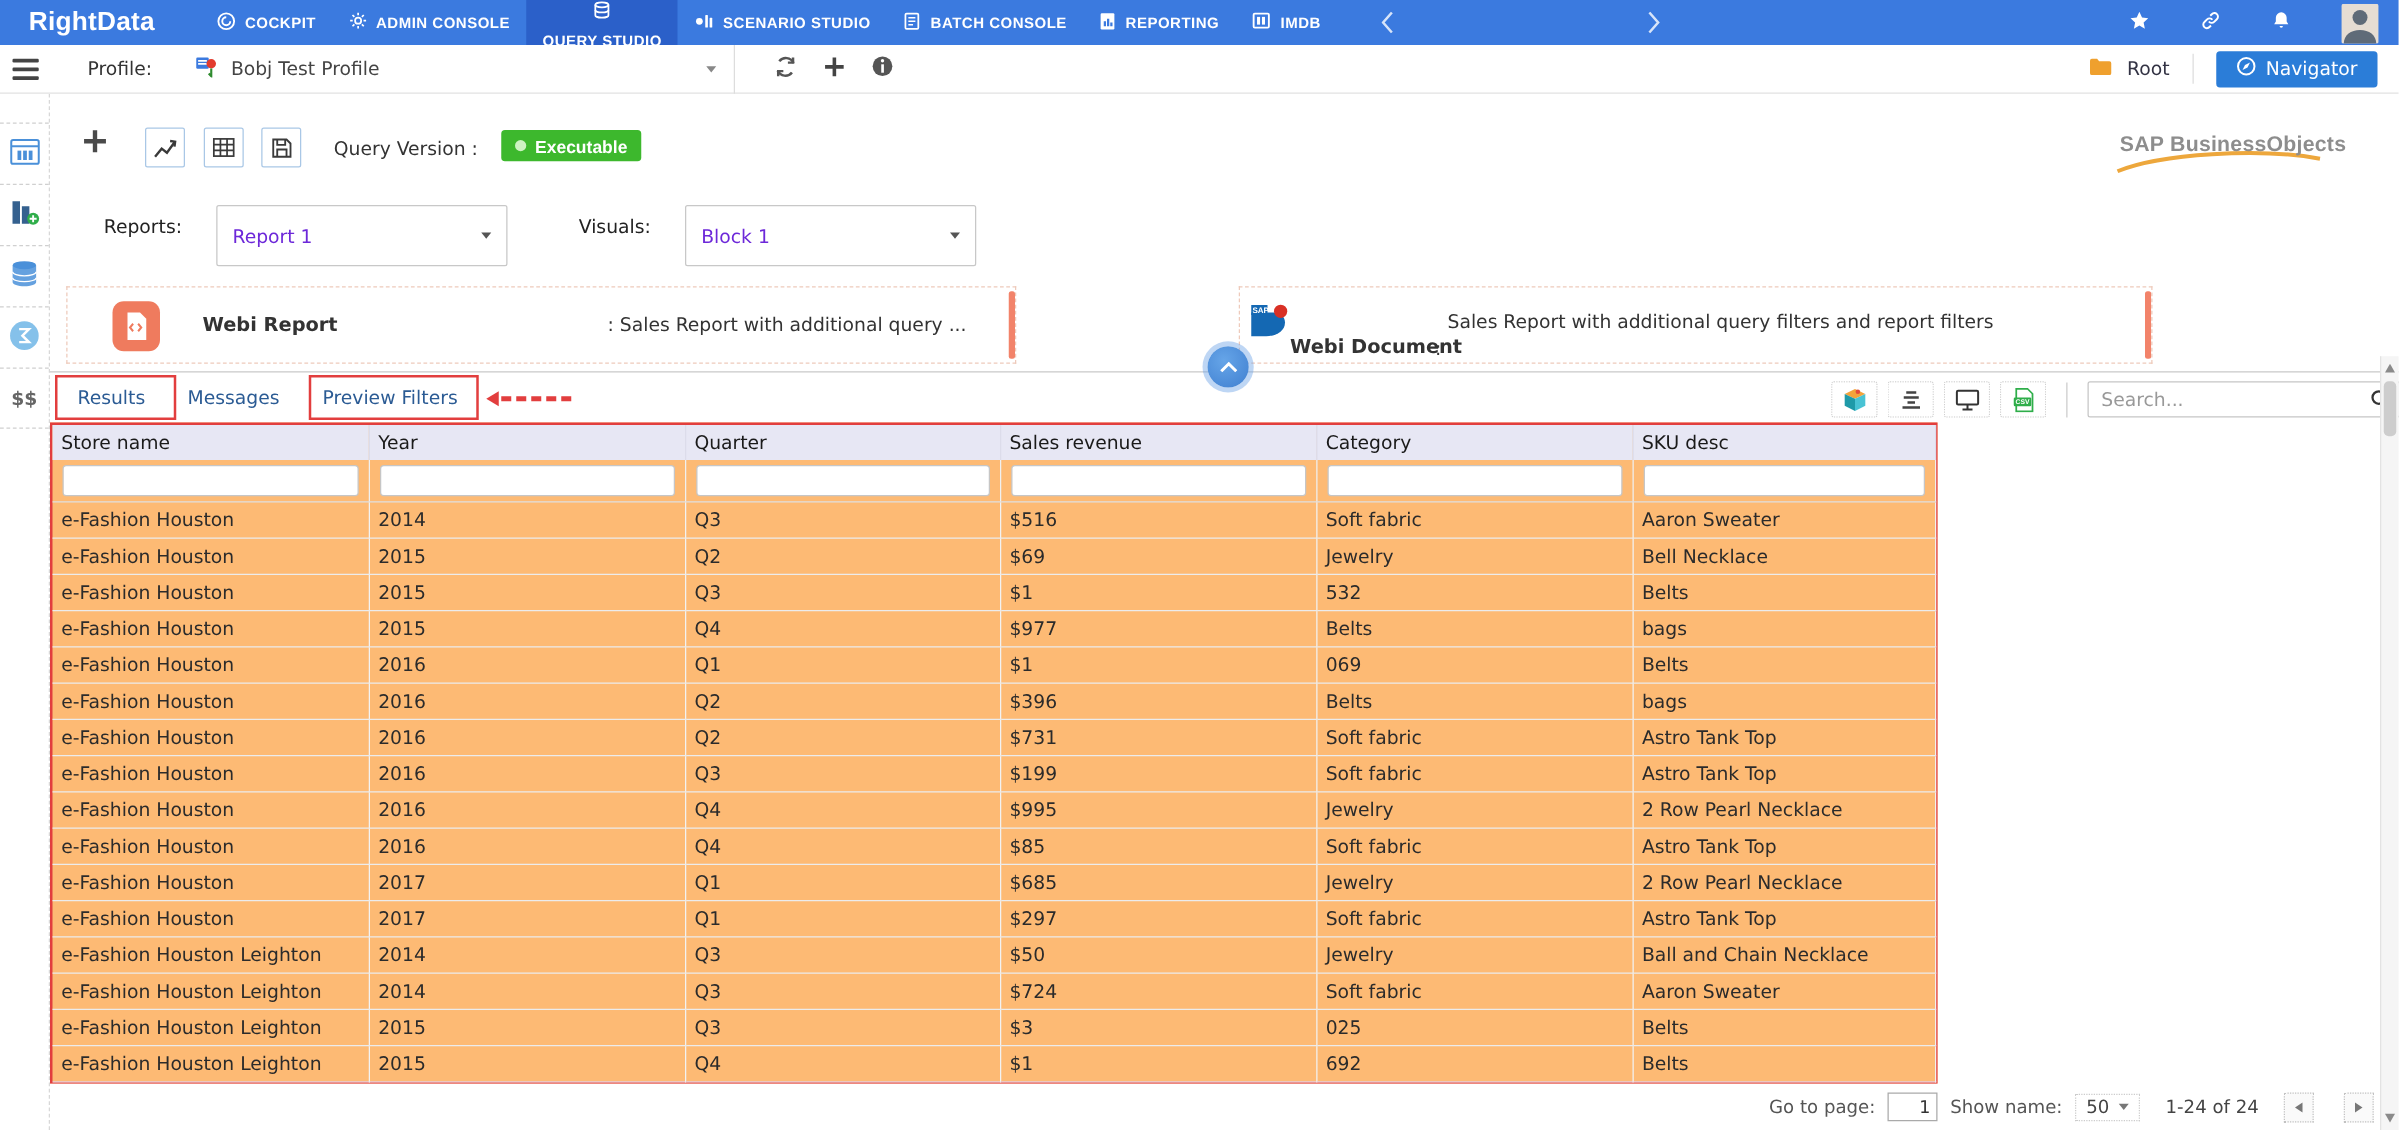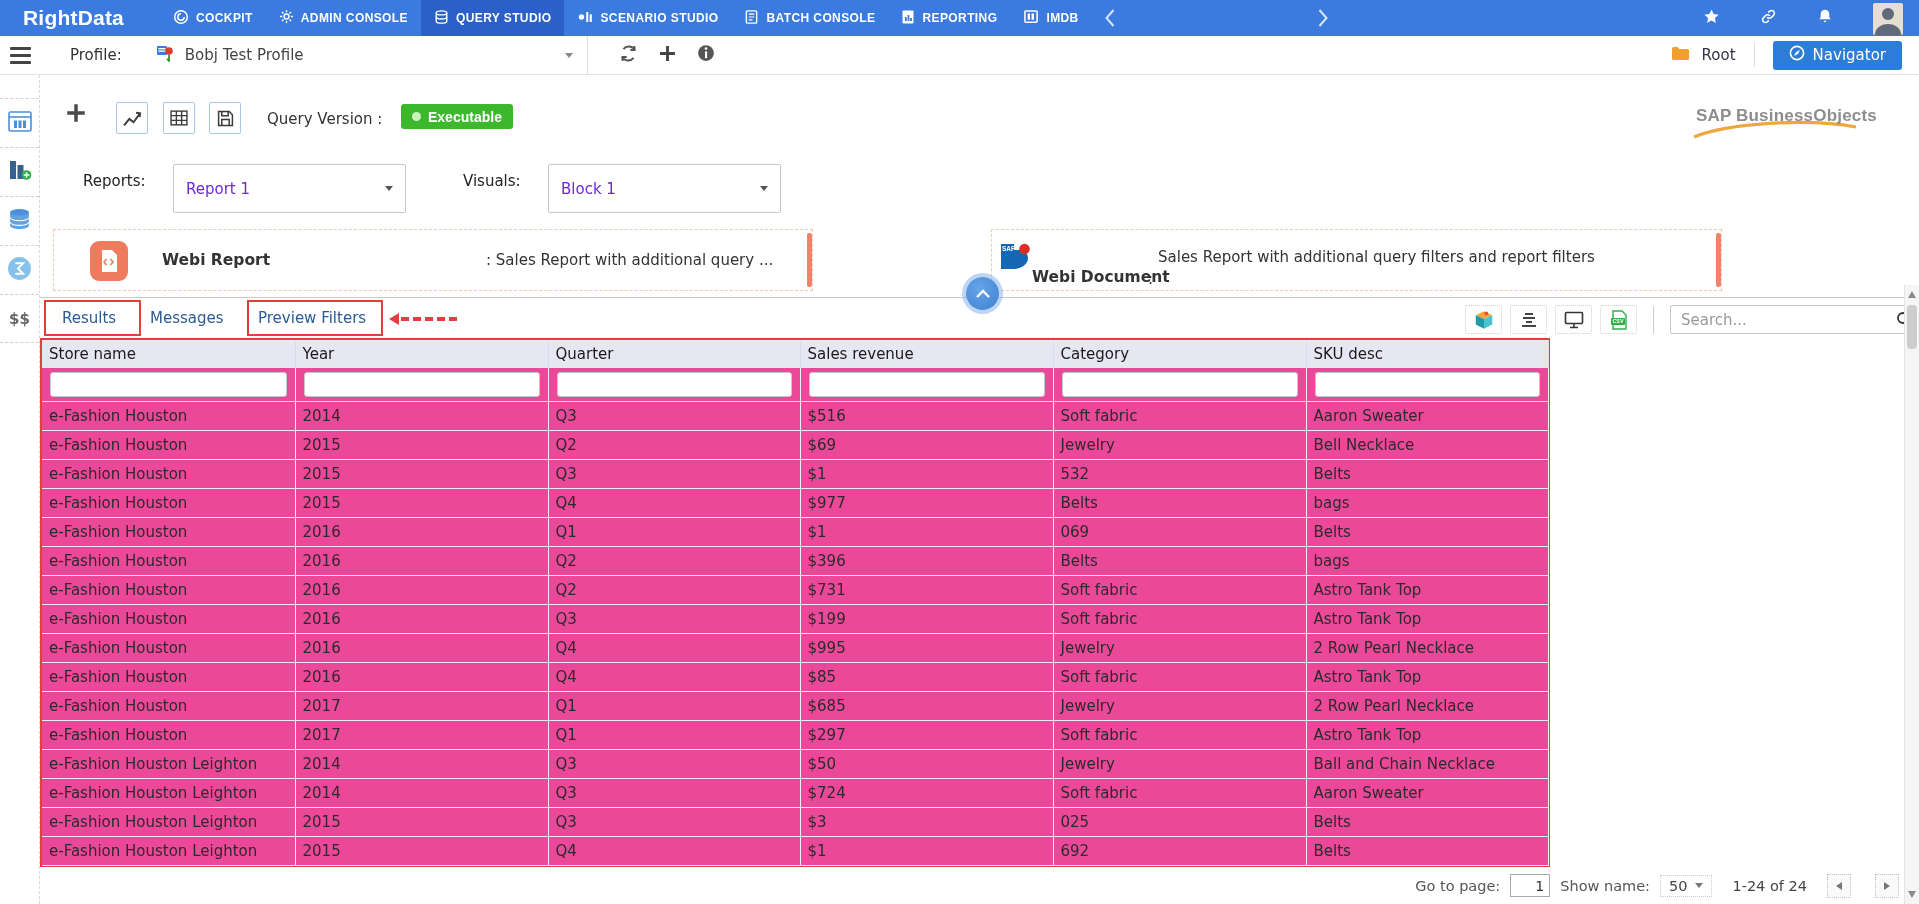--- a/index.html
+++ b/index.html
@@ -3,21 +3,21 @@
 <meta charset="utf-8">
 <style>
   * { margin:0; padding:0; box-sizing:border-box; }
   html,body { width:1919px; height:904px; overflow:hidden; }
   body { font-family:"DejaVu Sans","Liberation Sans",sans-serif; background:#fff; position:relative; font-size:15px; color:#2b2b2b; }
 
   
   .topnav { height:36px; background:var(--c-topnav,#3b7adf); display:flex; align-items:center; position:relative; z-index:30; }
   .logo { color:#fff; font-family:"Liberation Sans",sans-serif; font-size:21px; font-weight:800; padding:0 14px 0 23px; letter-spacing:.2px; margin-right:22px; white-space:nowrap; }
   .nav-item { height:36px; display:flex; align-items:center; gap:7px; padding:0 13px; color:#fff; font-family:"Liberation Sans",sans-serif; font-size:12px; font-weight:700; letter-spacing:.4px; cursor:pointer; white-space:nowrap; }
-  .nav-item.active { background:var(--c-topnav-active,#2b60c9); }
+  .nav-item.active { background:var(--c-topnav-active,#2b60c9);flex-direction:column; }
   .nav-scroll { position:absolute; top:9px; cursor:pointer; }
   .nav-scroll.left { left:1105px; }
   .nav-scroll.right { left:1318px; }
   .topnav-right { position:absolute; right:0; top:0; height:36px; display:flex; align-items:center; gap:40px; padding-right:16px; }
   .avatar-box { width:30px; height:32px; overflow:hidden; border-radius:2px; margin-top:2px; }
 
   
   .profile-bar { height:39px; background:#fff; border-bottom:1px solid #e2e2e2; display:flex; align-items:center; position:relative; z-index:25; }
   .hamburger { width:40px; display:flex; flex-direction:column; align-items:center; gap:4px; cursor:pointer; }
   .hamburger div { width:21px; height:3px; background:#444; border-radius:1px; }
@@ -83,21 +83,21 @@
 
   .panel-tools { position:absolute; top:305px; left:1465px; display:flex; align-items:center; gap:8px; z-index:12; }
   .tool-btn { width:37px; height:29px; border:1px dotted #cfcfcf; border-radius:2px; background:#fff; display:flex; align-items:center; justify-content:center; cursor:pointer; }
   .tools-divider { width:1px; height:28px; background:#ccc; margin:0 8px; }
   .search-wrap { position:relative; width:250px; height:29px; }
   .search-wrap input { width:100%; height:100%; border:1px solid #c6c6c6; border-radius:2px; padding:0 30px 0 10px; font-family:inherit; font-size:15px; color:#444; }
   .search-wrap input::placeholder { color:#999; }
   .search-wrap .mag { position:absolute; right:7px; top:6px; cursor:pointer; }
 
   
-  .table-wrap { position:absolute; left:40px; top:338px; width:1510px; height:529px; border:2px solid var(--c-red,#e23e3e); background:#ec4899; z-index:11; }
+  .table-wrap { position:absolute; left:40px; top:338px; width:1510px; height:529px; border:2px solid var(--c-red,#e23e3e); background:#fdba74; z-index:11; }
   table { border-collapse:collapse; table-layout:fixed; width:1506px; }
   th { background:var(--c-header-bg,#e7e7f4); height:28px; font-weight:normal; text-align:left; padding-left:7px; color:#1a1a1a; border-right:1px solid #dcdcea; font-size:15px; cursor:pointer; }
   .filter-row td { height:33px; border-bottom:1px solid #e0e0e0; border-right:1px solid #f0f0f0; padding:0 8px; }
   .filter-row input { width:100%; height:25px; border:1px solid #c6c6c6; border-radius:3px; font-family:inherit; font-size:14px; padding:0 6px; }
   tbody.data td { height:29px; padding-left:7px; border-bottom:1px solid #ececec; border-right:1px solid #f2f2f2; font-size:15px; color:#2b2b2b; white-space:nowrap; overflow:hidden; }
   tbody.data tr { cursor:pointer; }
 
   
   .footer { position:absolute; left:40px; right:20px; bottom:0; height:37px; background:#fff; display:flex; align-items:center; justify-content:flex-end; gap:10px; color:#555; font-size:14.5px; z-index:12; }
   .page-input { width:40px; height:23px; border:1px solid #aaa; text-align:right; padding-right:5px; font-family:inherit; font-size:14px; color:#333; }

